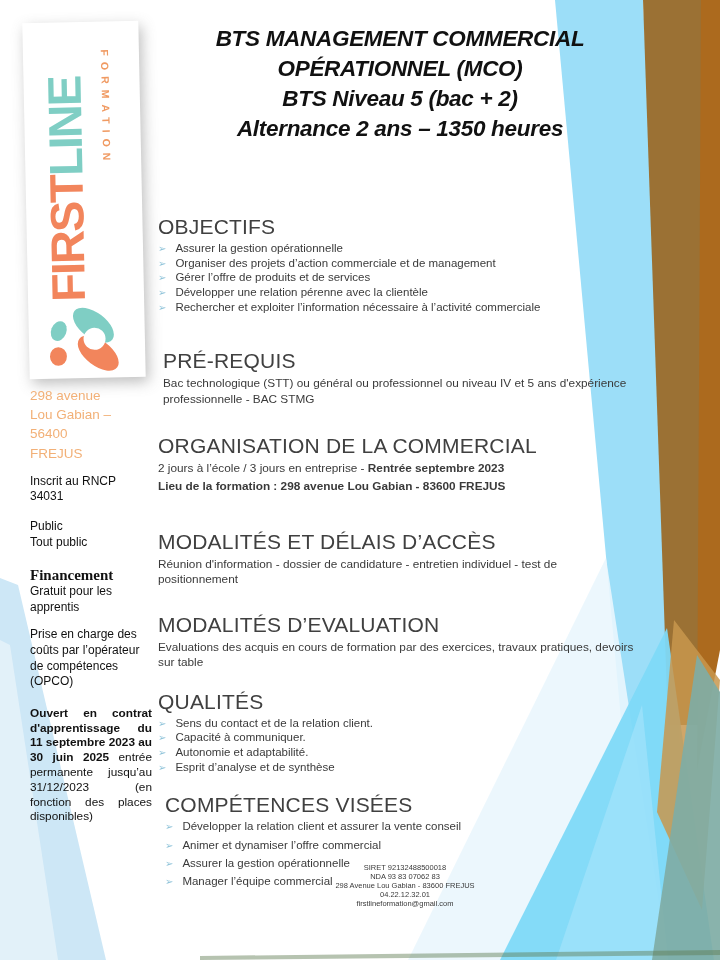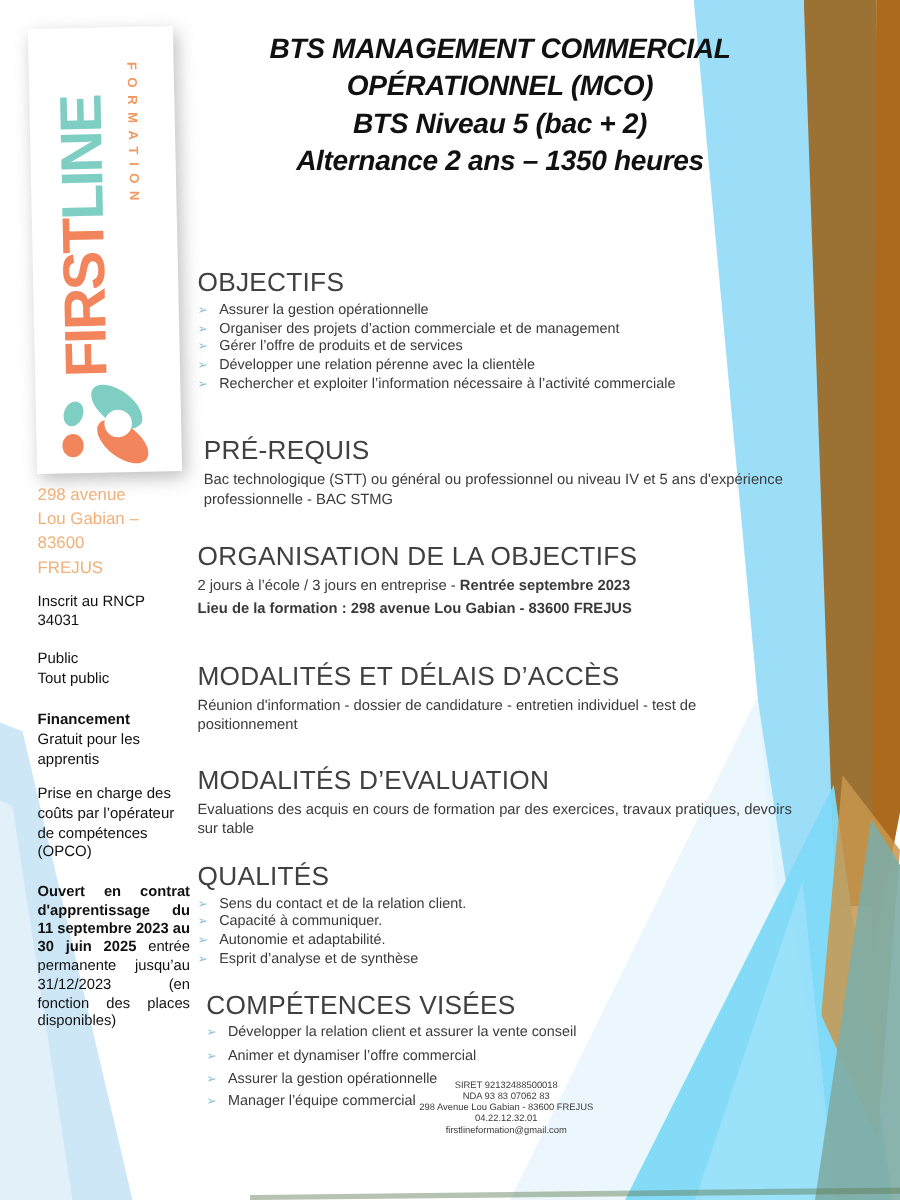--- a/index.html
+++ b/index.html
@@ -55,21 +55,21 @@
   [data-sec="competences"] .bullets li{margin-bottom:4.6px;}
   .bold{font-weight:700;}
 
   
   .sidebar{position:absolute;left:30px;top:386px;width:122px;z-index:3;font-size:12px;line-height:15.6px;color:#111;}
   .sb-address{color:#F2B077;font-size:13.5px;line-height:19.2px;font-weight:500;}
   .sb-block-ref{margin-top:11px;}
   .sb-ref-title{font-weight:700;font-size:12.5px;line-height:16.2px;}
   .sb-block-public{margin-top:14px;}
   .sb-block-fin{margin-top:16px;}
-  .sb-fin-title{font-weight:700;font-size:12px;line-height:18px;}
+  .sb-fin-title{font-weight:700;font-size:15px;line-height:18px;font-family:Liberation Serif, serif;}
   .sb-block-opco{margin-top:12px;}
   .sb-block-contrat{margin-top:16px;text-align:justify;font-size:11.8px;line-height:14.8px;}
 
   
   .footer{position:absolute;left:290px;top:864px;width:230px;text-align:center;z-index:3;
           font-size:7.5px;line-height:8.9px;color:#3a3a3a;}
 </style>
 </head>
 <body>
 
@@ -132,21 +132,21 @@
             <span class="b-glyph">➢</span>
             <span>Rechercher et exploiter l’information nécessaire à l’activité commerciale</span>
           </li>
         </ul>
       </section>
       <section class="section" data-sec="prerequis">
         <h2 class="sec-title">PRÉ-REQUIS</h2>
         <p class="sec-body"><span>Bac technologique (STT) ou général ou professionnel ou niveau IV et 5 ans d'expérience professionnelle - BAC STMG</span></p>
       </section>
       <section class="section" data-sec="organisation">
-        <h2 class="sec-title">ORGANISATION DE LA OBJECTIFS</h2>
+        <h2 class="sec-title">ORGANISATION DE LA COMMERCIAL</h2>
         <p class="sec-body"><span>2 jours à l’école / 3 jours en entreprise - </span><span class="bold">Rentrée septembre 2023</span></p>
         <p class="sec-body"><span class="bold">Lieu de la formation : 298 avenue Lou Gabian - 83600 FREJUS</span></p>
       </section>
       <section class="section" data-sec="modalites-acces">
         <h2 class="sec-title">MODALITÉS ET DÉLAIS D’ACCÈS</h2>
         <p class="sec-body"><span>Réunion d'information - dossier de candidature - entretien individuel - test de positionnement</span></p>
       </section>
       <section class="section" data-sec="modalites-evaluation">
         <h2 class="sec-title">MODALITÉS D’EVALUATION</h2>
         <p class="sec-body"><span>Evaluations des acquis en cours de formation par des exercices, travaux pratiques, devoirs sur table</span></p>
@@ -192,21 +192,21 @@
             <span>Manager l’équipe commercial</span>
           </li>
         </ul>
       </section>
     </div>
 
   <div class="sidebar">
     <div class="sb-address">
       <div>298 avenue</div>
       <div>Lou Gabian –</div>
-      <div>83600</div>
+      <div>56400</div>
       <div>FREJUS</div>
     </div>
     <div class="sb-block-ref">
       <div>Inscrit au RNCP 34031</div>
     </div>
     <div class="sb-block-public">
       <div>Public</div>
       <div>Tout public</div>
     </div>
     <div class="sb-block-fin">

